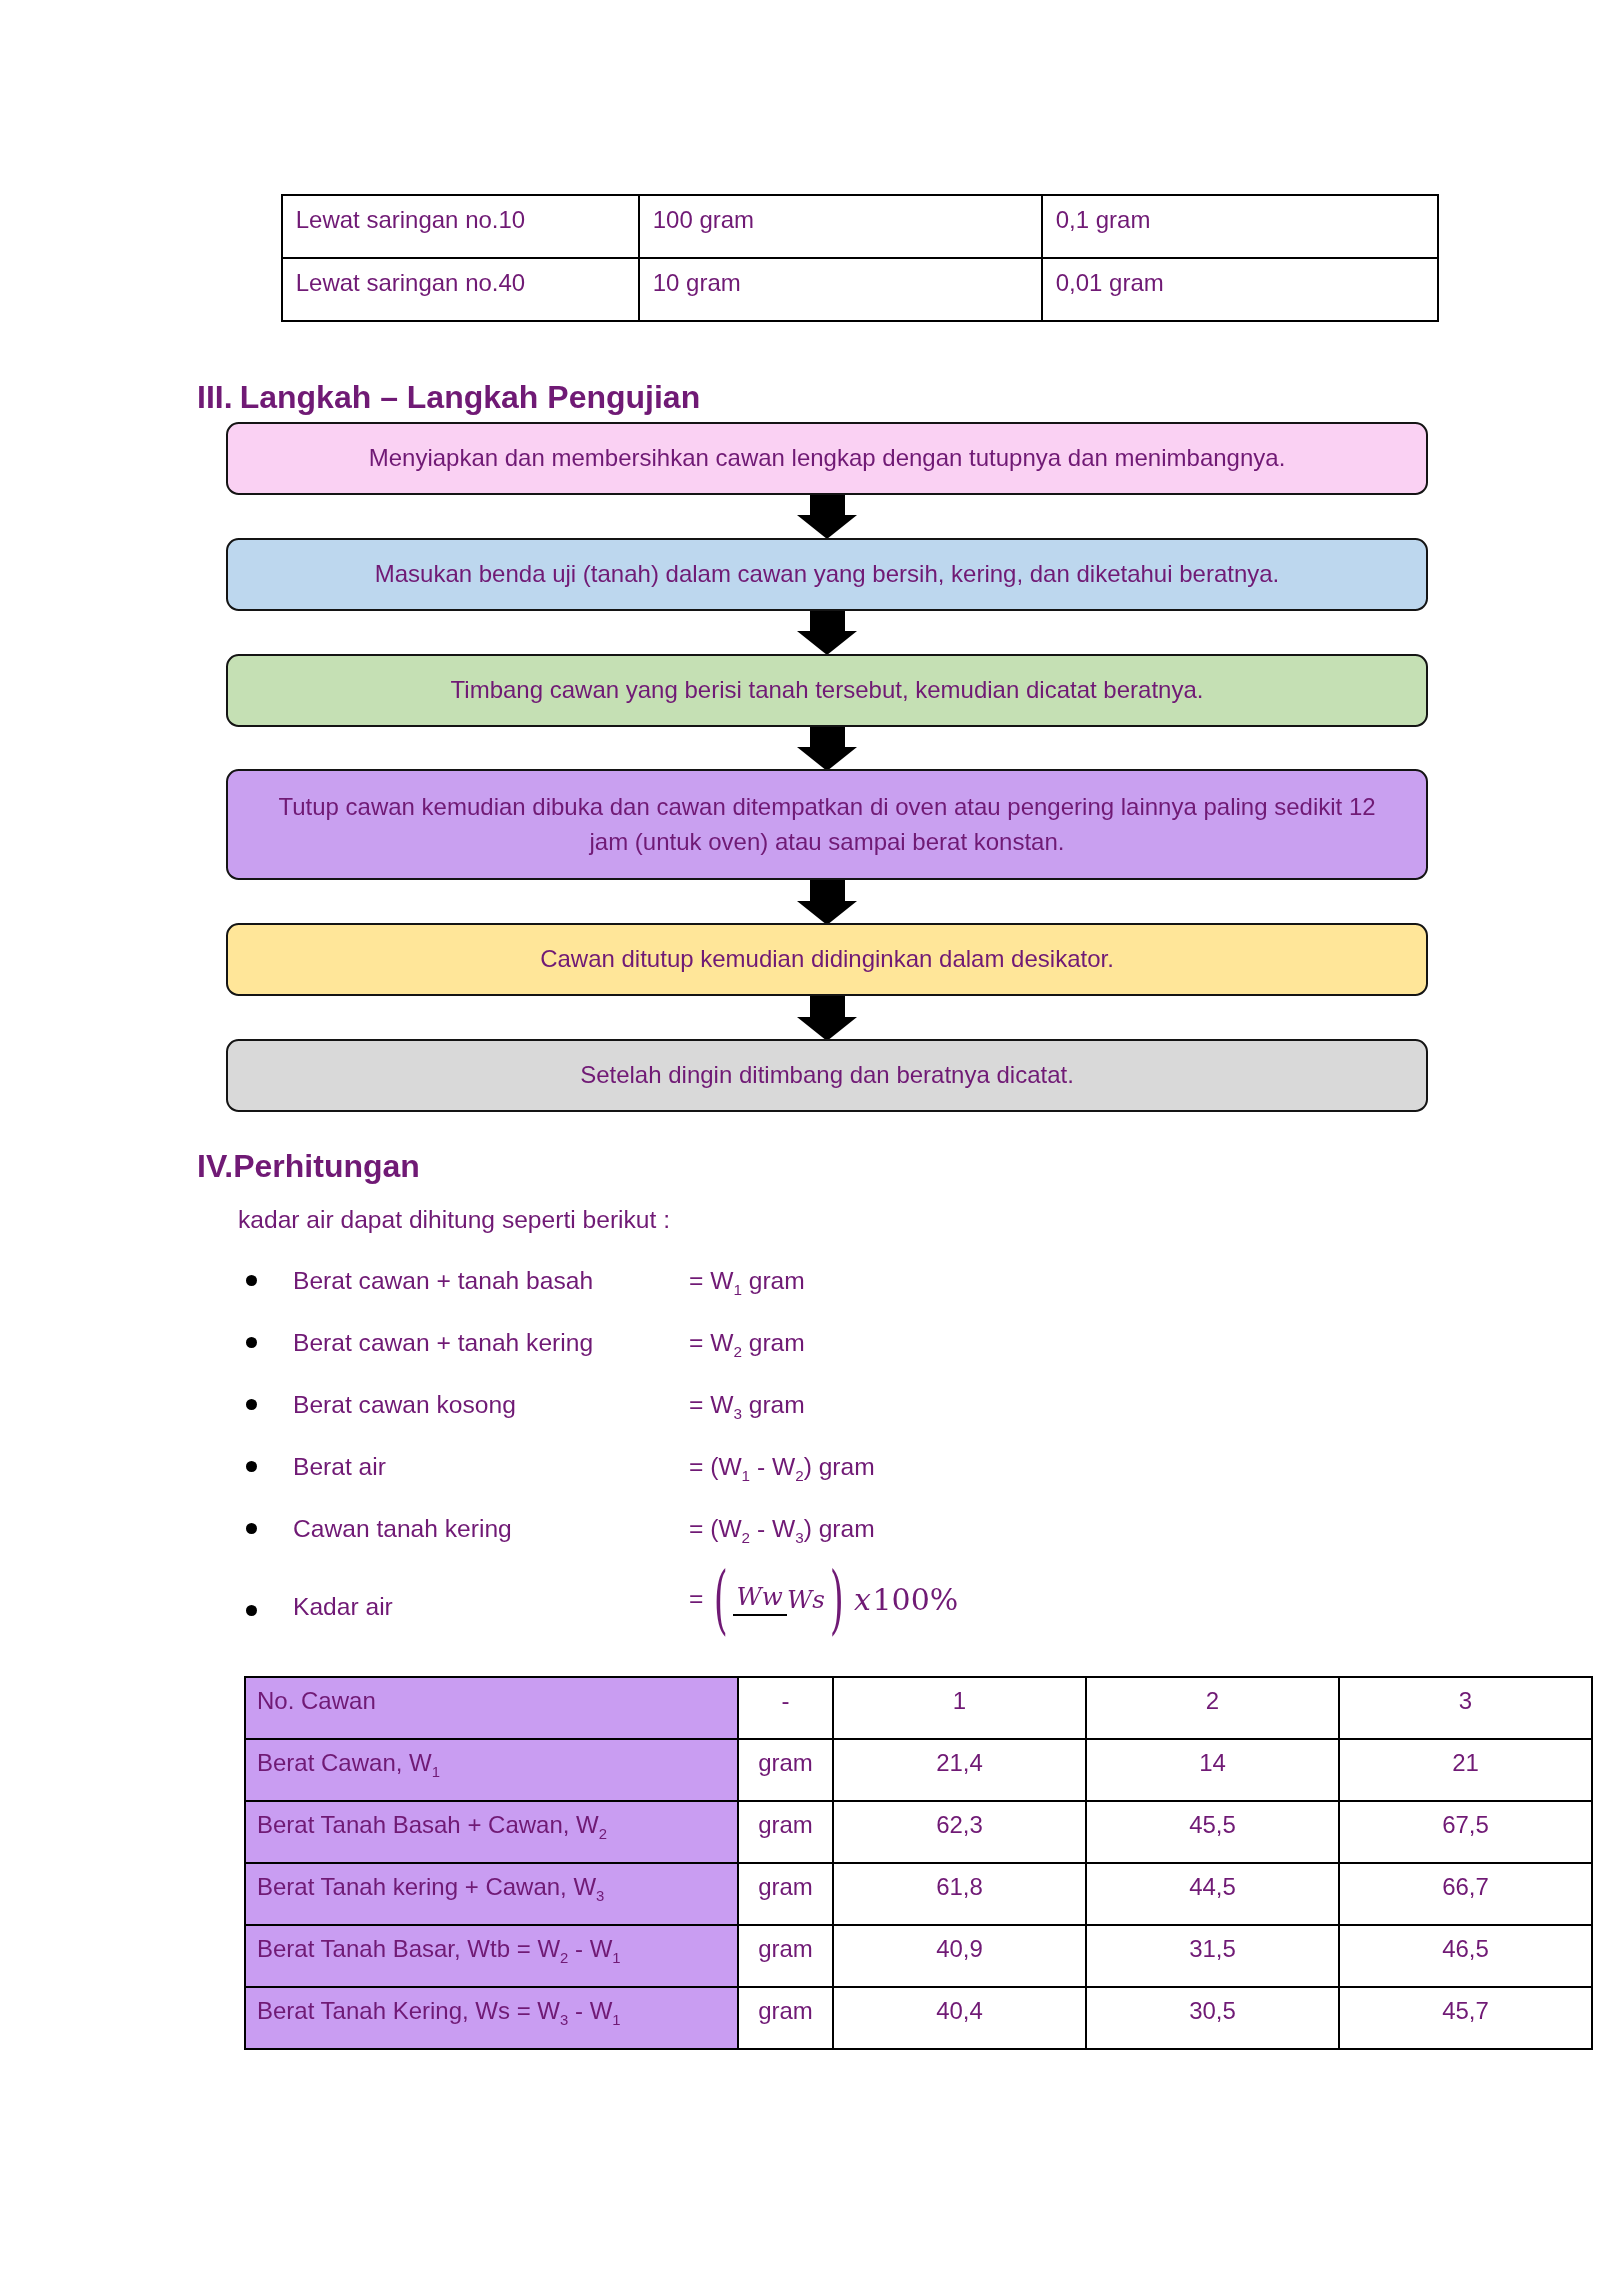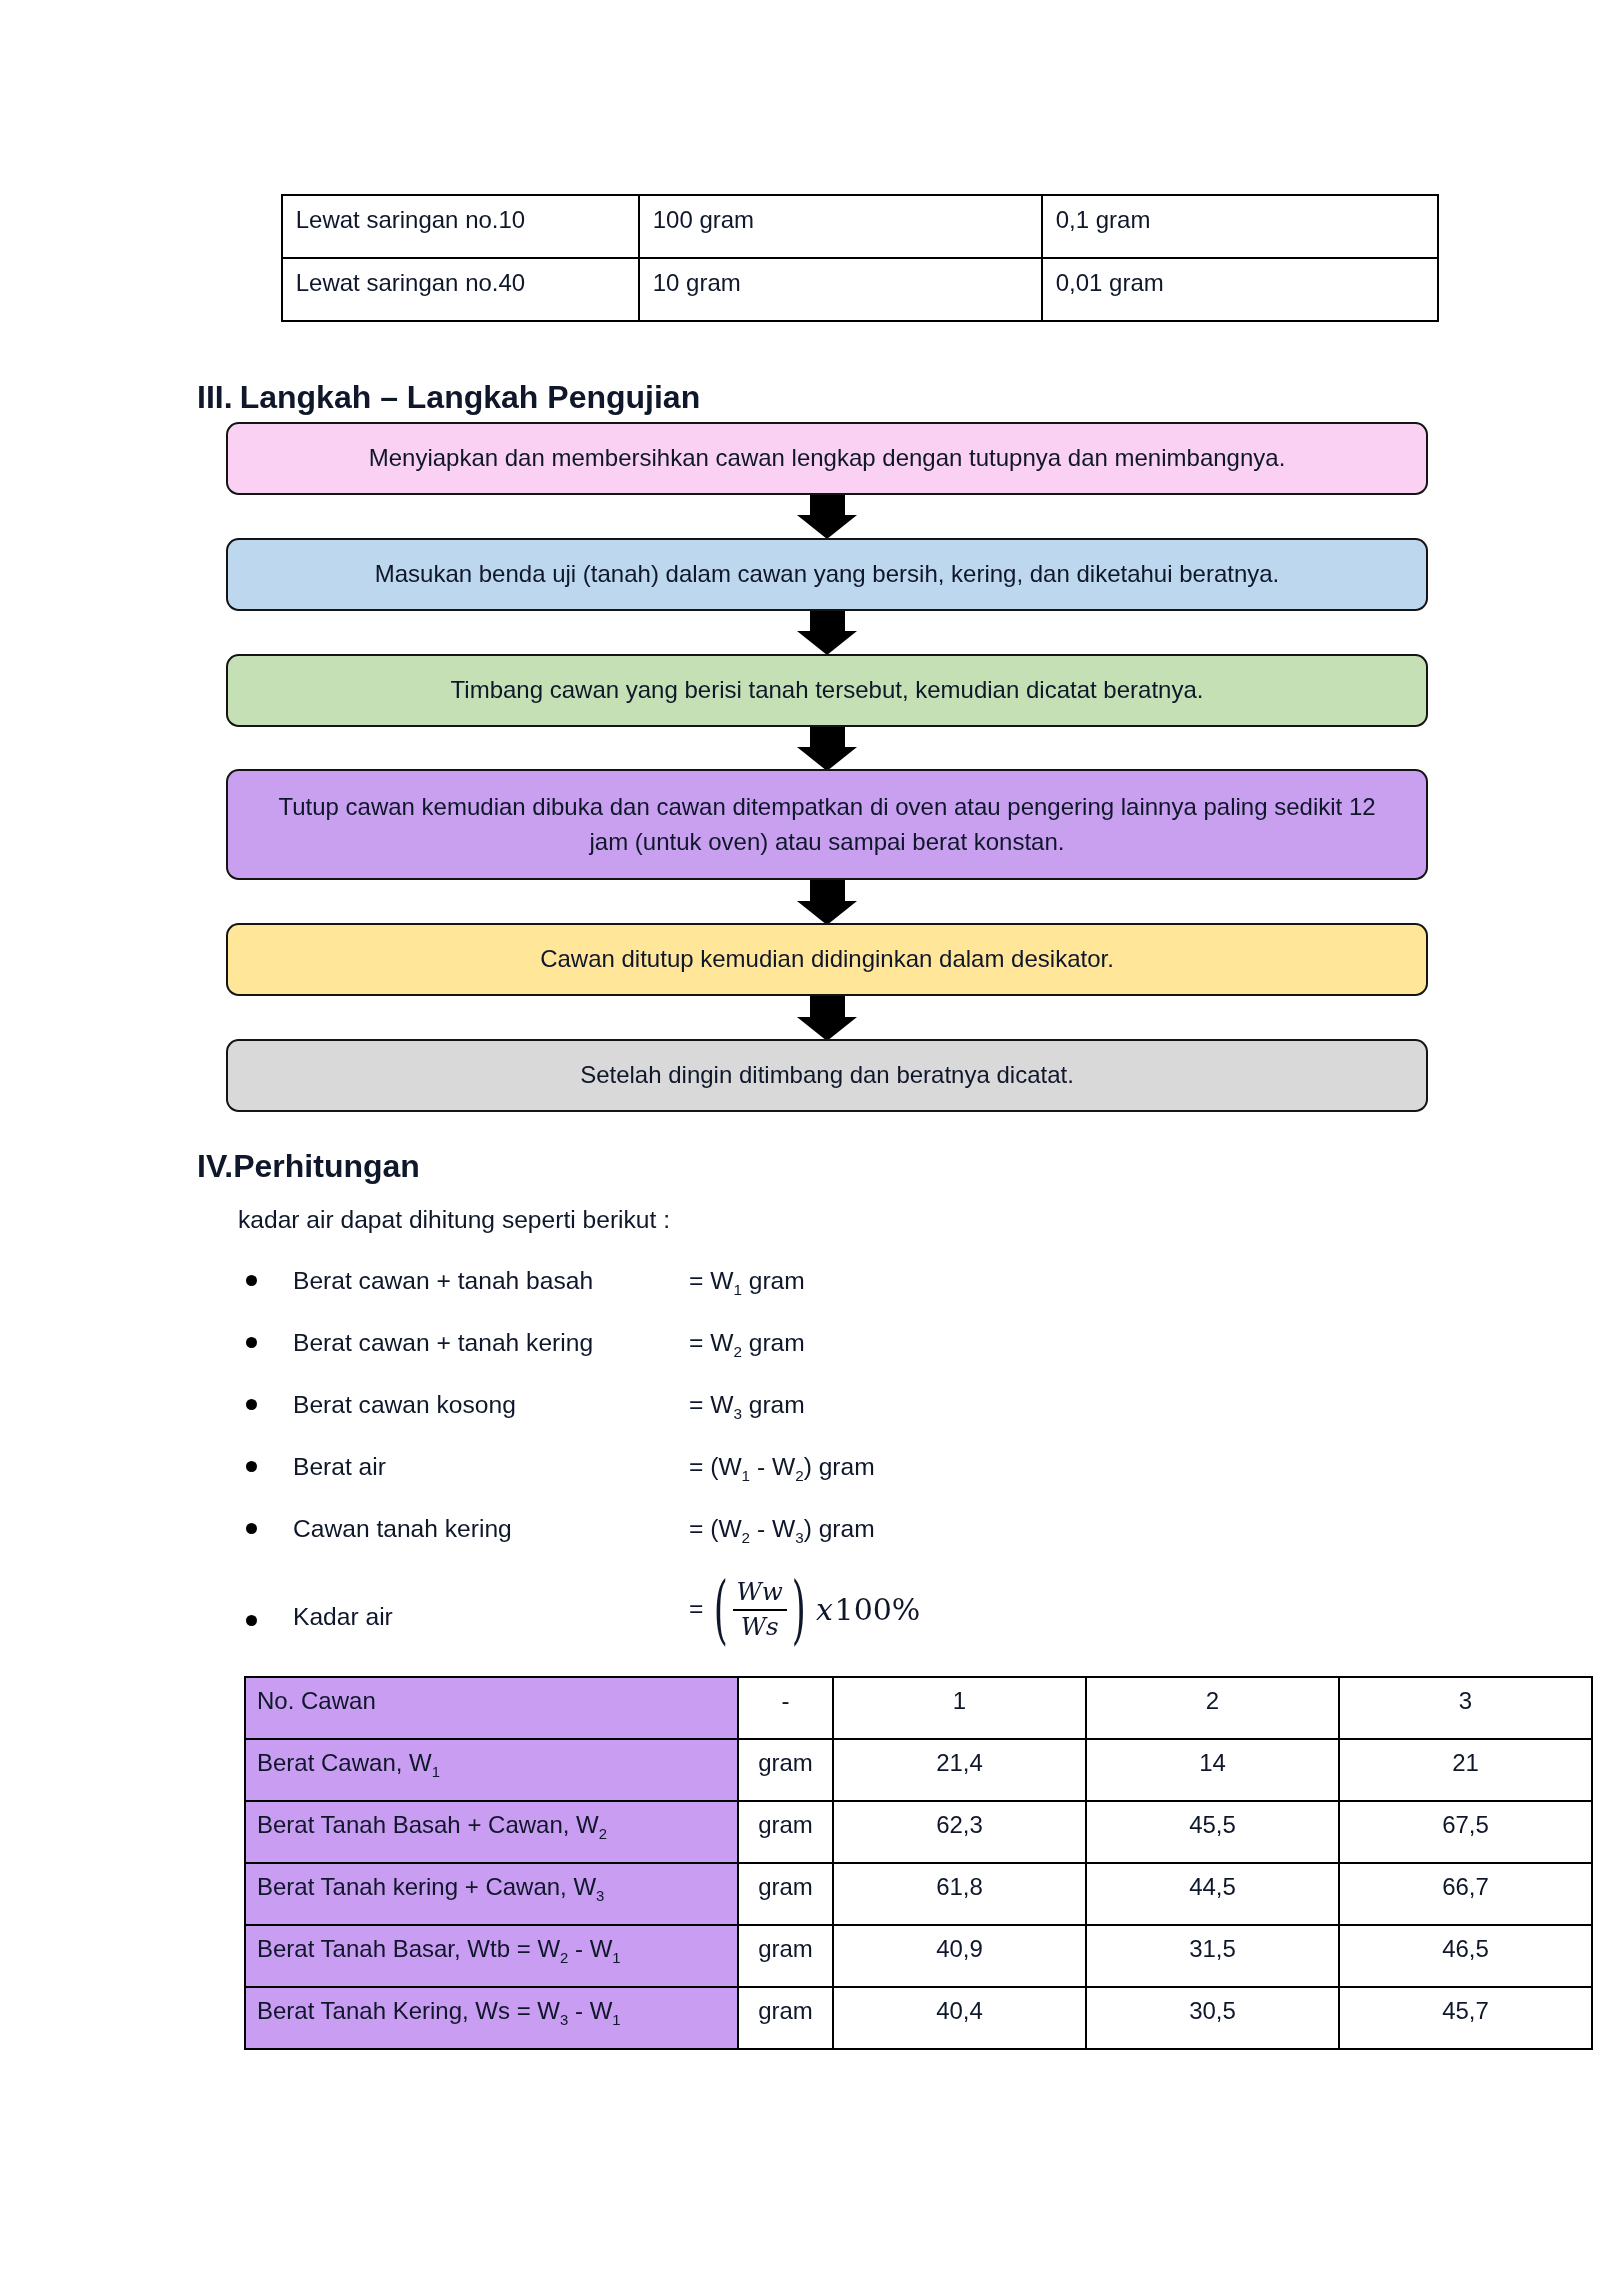--- a/index.html
+++ b/index.html
@@ -1,17 +1,17 @@
 <!DOCTYPE html>
 <html style="font-size:12.7px"><head>
 <meta charset="utf-8">
 <style>
   html,body{margin:0;padding:0;background:#fff;}
   .page{position:relative;width:1623px;height:2295px;background:#ffffff;
-        font-family:"Liberation Sans",sans-serif;color:#0f172a;overflow:hidden;}
+        font-family:"Liberation Sans",sans-serif;color:#701a75;overflow:hidden;}
 
   
   .top-table{position:absolute;left:281px;top:194px;border-collapse:collapse;}
   .top-table td{border:2.4px solid #000;box-sizing:border-box;height:63px;
                 font-size:24px;vertical-align:top;padding:9.5px 0 0 12.7px;}
   .top-table .c1{width:357px}.top-table .c2{width:403px}.top-table .c3{width:396px}
 
   
   .heading{position:absolute;font-size:32px;font-weight:bold;white-space:nowrap;}
   .h-three{left:197px;top:379px;}
@@ -41,21 +41,21 @@
   .bullet .val{white-space:nowrap;}
   sub{font-size:0.62em;line-height:0;}
 
   .bullet.formula{height:auto;align-items:center;}
   .bullet.formula .dot{margin-top:22px;}
   .bullet.formula .lbl{padding-top:16px;}
   .fval{display:flex;align-items:center;}
   .fval .eq{font-size:24.6px;margin-right:8px;}
   .paren{font-family:"DejaVu Serif",serif;font-size:40px;font-weight:normal;
          transform:scaleY(1.85) scaleX(0.9);line-height:1;margin:0 1.6px;}
-  .frac{display:inline-flex;flex-direction:column;align-items:center;
+  .frac{display:inline-flex;flex-direction:row;align-items:center;
         font-family:"DejaVu Serif",serif;font-style:italic;font-size:24.6px;
         line-height:1.2;margin:0 2.4px;}
   .frac .num{border-bottom:2.4px solid #000;padding:0 4px 2.4px;}
   .frac .den{padding-top:1.6px;}
   .fsuffix{font-family:"DejaVu Serif",serif;font-size:30px;margin-left:8px;}
   .fsuffix .mult{font-style:italic;margin-right:1.6px;}
 
   
   .data-table{position:absolute;left:244px;top:1676px;border-collapse:collapse;}
   .data-table td{border:2.4px solid #000;box-sizing:border-box;height:62px;

